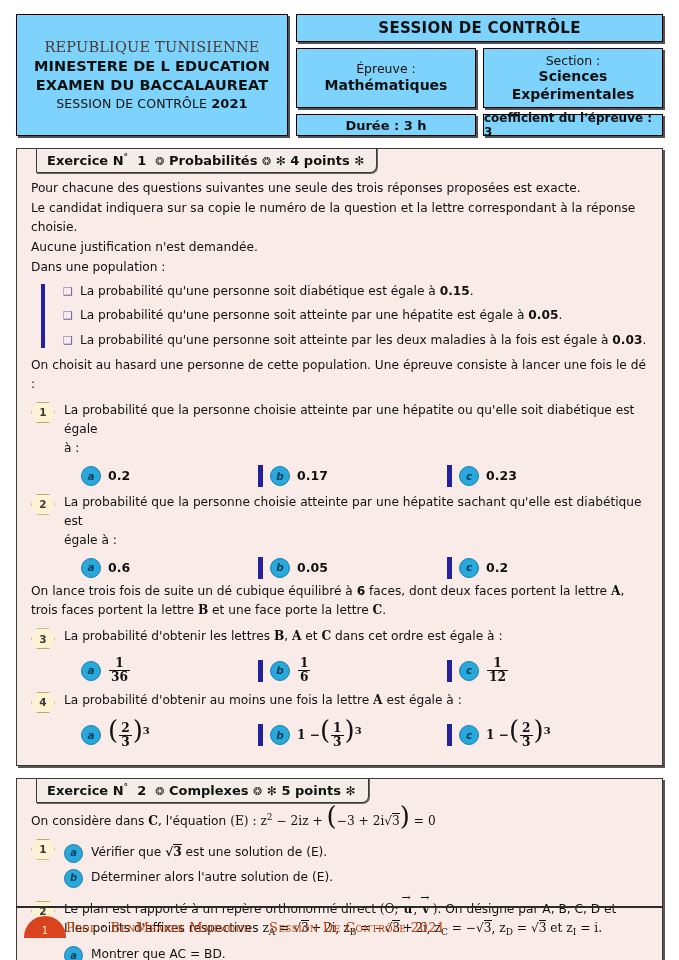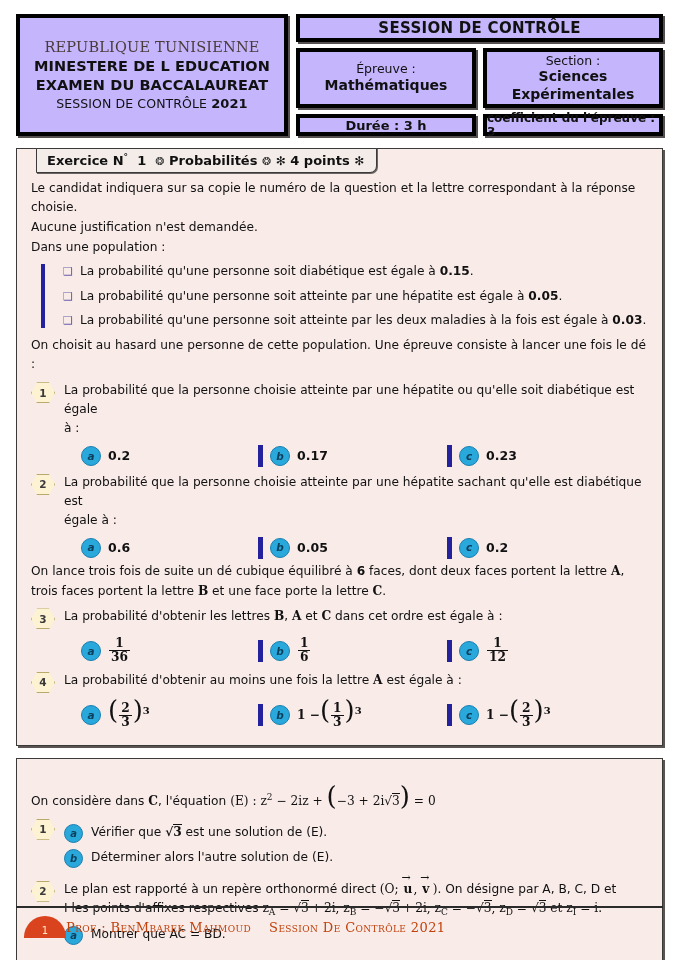--- a/index.html
+++ b/index.html
@@ -24,22 +24,22 @@
   }
 
   
   .header {
     display: flex;
     gap: 8px;
     align-items: stretch;
     height: 122px;
   }
   .hdr-box {
-    background: #c4b5fd;
-    border: 4px solid #000000;
+    background: #7dd3fc;
+    border: 1px solid #000000;
     box-shadow: 2px 2px 0 #55504f;
     box-sizing: border-box;
   }
   .hdr-left {
     width: 272px;
     display: flex;
     flex-direction: column;
     align-items: center;
     justify-content: center;
     gap: 3px;
@@ -340,20 +340,21 @@
       <span>1</span>
       &nbsp;<span class="gear">❂</span>
       <span>Probabilités</span>
       <span class="gear">❂</span>
       <span class="star">✻</span>
       <span>4 points</span>
       <span class="star">✻</span>
     </div>
 
     <div class="ex-body">
+      <p class="txt">Pour chacune des questions suivantes une seule des trois réponses proposées est exacte.</p>
       <p class="txt">Le candidat indiquera sur sa copie le numéro de la question et la lettre correspondant à la réponse choisie.</p>
       <p class="txt">Aucune justification n'est demandée.</p>
       <p class="txt">Dans une population :</p>
 
       <div class="bullets">
         <div class="bullet-row">
           <span class="sq">❑</span>
           <span><span>La probabilité qu'une personne soit diabétique est égale à </span><b>0.15</b><span>.</span></span>
         </div>
         <div class="bullet-row">
@@ -477,20 +478,30 @@
                 <span class="num">2</span>
                 <span class="den">3</span>
               </span><span class="paren">)</span><span class="pow">3</span>
           </span>
         </div>
       </div>
     </div>
   </div>
 
   <div class="exercise">
+    <div class="ex-title">
+      <span>Exercice N</span><span class="sup">°</span>&nbsp;
+      <span>2</span>
+      &nbsp;<span class="gear">❂</span>
+      <span>Complexes</span>
+      <span class="gear">❂</span>
+      <span class="star">✻</span>
+      <span>5 points</span>
+      <span class="star">✻</span>
+    </div>
 
     <div class="ex-body ex2">
       <p class="txt">
         <span>On considère dans </span><b class="mserif">C</b><span>, l'équation </span><span class="mserif">(E)</span><span class="mserif">&nbsp;: z<span class="sup">2</span> − 2iz + <span class="paren">(</span>−3 + 2i√<span style="border-top:1px solid #111;">3</span><span class="paren">)</span> = 0</span>
       </p>
 
       <div class="q-row">
         <div class="hex">1</div>
         <div class="q-text">
           <div class="sub-row">

